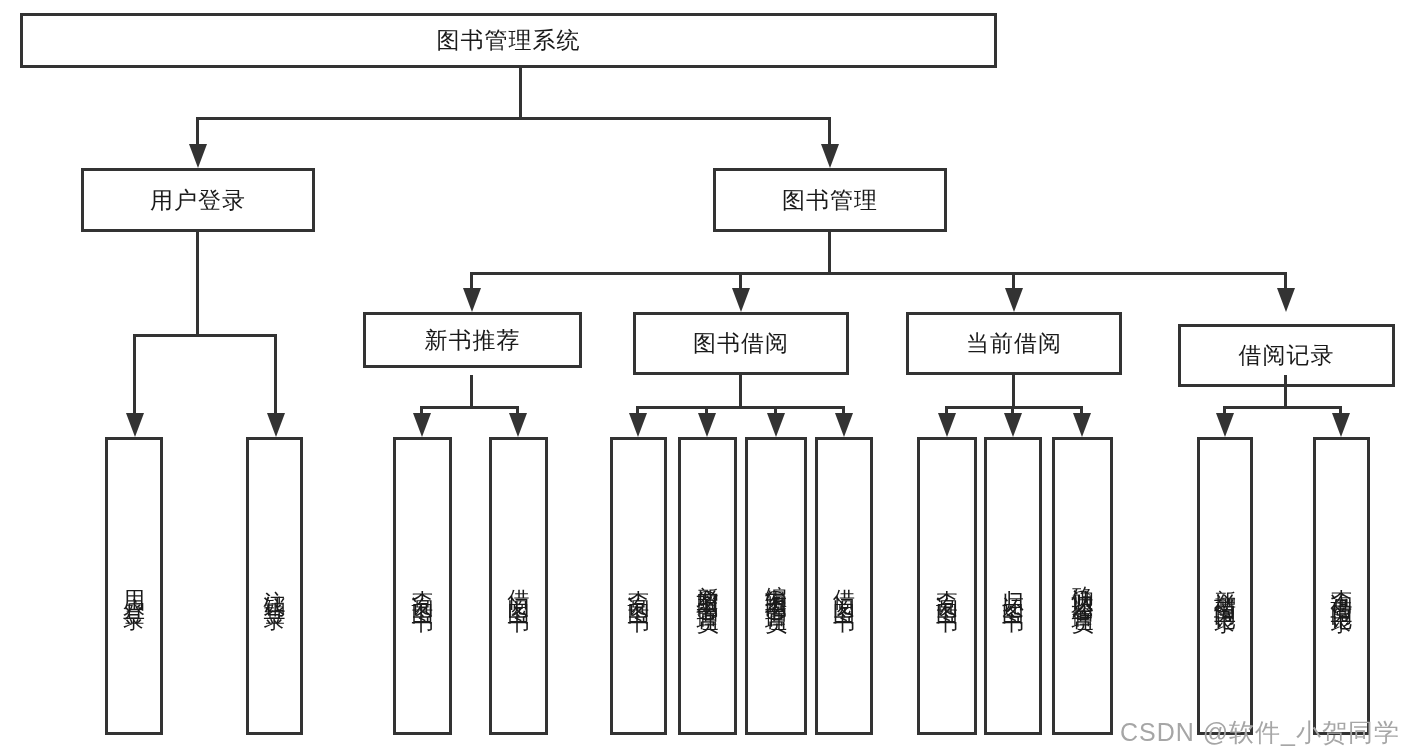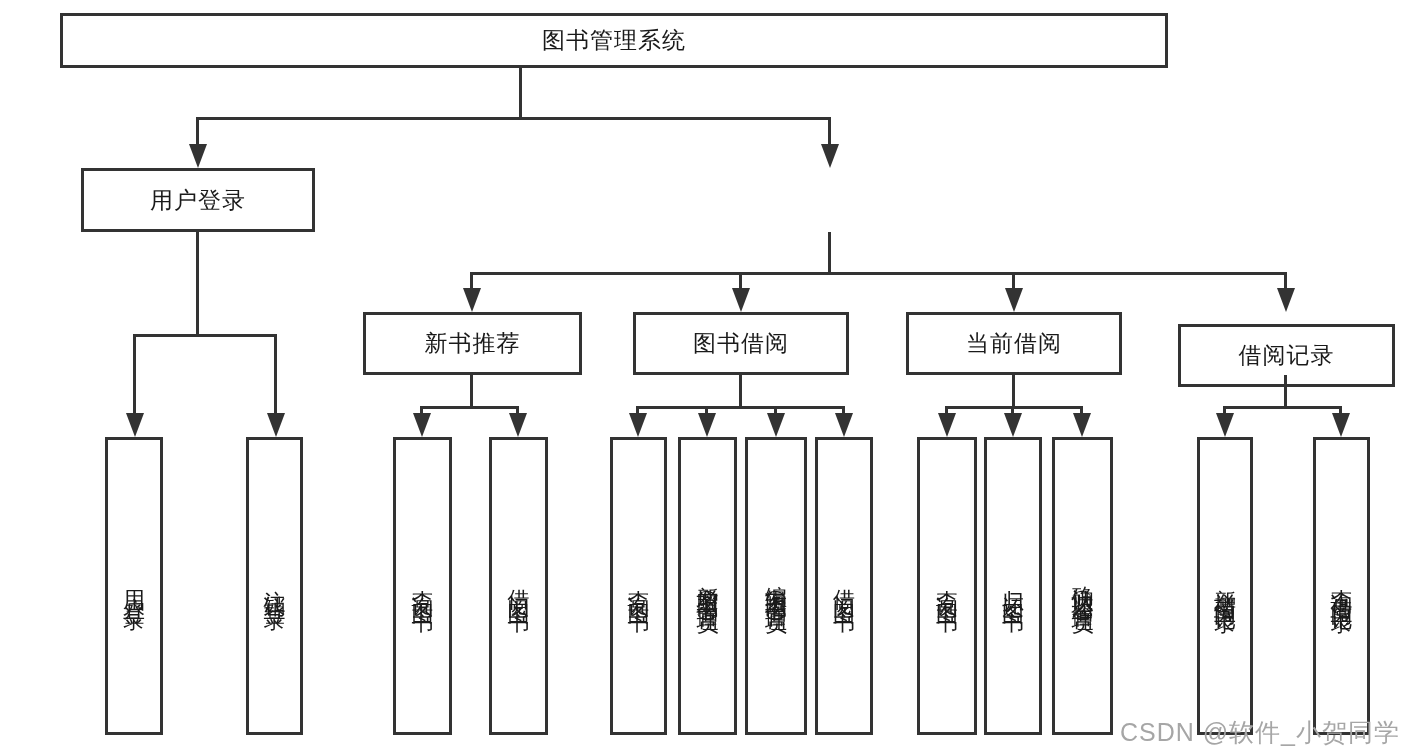--- a/index.html
+++ b/index.html
@@ -52,46 +52,49 @@
     position:absolute; top:716px; right:5px;
     font-size:25px; color:var(--watermark, #a6a6a6);
     letter-spacing:1px; z-index:10;
   }
 </style>
 </head>
 <body>
 
 <div id="canvas">
 
-  <div class="hbox" style="left:20px; top:13px; width:1108px; height:55px;margin-left:40px;">
+  <div class="hbox" style="left:20px; top:13px; width:977px; height:55px;">
     <span>图书管理系统</span>
   </div>
 
   <div class="vline" style="left:519px; top:68px; height:50px;"></div>
   <div class="hline" style="left:196px; top:117px; width:635px;"></div>
   <div class="arrow" style="left:196px; top:117px; height:27px;"></div>
   <div class="arrow" style="left:828px; top:117px; height:27px;"></div>
 
   <div class="hbox" style="left:81px; top:168px; width:234px; height:64px;">
     <span>用户登录</span>
+  </div>
+  <div class="hbox" style="left:713px; top:168px; width:234px; height:64px;">
+    <span>图书管理</span>
   </div>
 
   <div class="vline" style="left:196px; top:232px; height:104px;"></div>
   <div class="hline" style="left:133px; top:334px; width:144px;"></div>
   <div class="arrow" style="left:133px; top:334px; height:79px;"></div>
   <div class="arrow" style="left:274px; top:334px; height:79px;"></div>
 
   <div class="vline" style="left:828px; top:232px; height:42px;"></div>
   <div class="hline" style="left:470px; top:272px; width:817px;"></div>
   <div class="arrow" style="left:470px; top:272px; height:16px;"></div>
   <div class="arrow" style="left:739px; top:272px; height:16px;"></div>
   <div class="arrow" style="left:1012px; top:272px; height:16px;"></div>
   <div class="arrow" style="left:1284px; top:272px; height:16px;"></div>
 
-  <div class="hbox" style="left:363px; top:312px; width:219px; height:63px;">
+  <div class="hbox" style="left:363px; top:312px; width:219px; height:56px;">
     <span>新书推荐</span>
   </div>
   <div class="hbox" style="left:633px; top:312px; width:216px; height:63px;">
     <span>图书借阅</span>
   </div>
   <div class="hbox" style="left:906px; top:312px; width:216px; height:63px;">
     <span>当前借阅</span>
   </div>
   <div class="hbox" style="left:1178px; top:324px; width:217px; height:63px;">
     <span>借阅记录</span>

